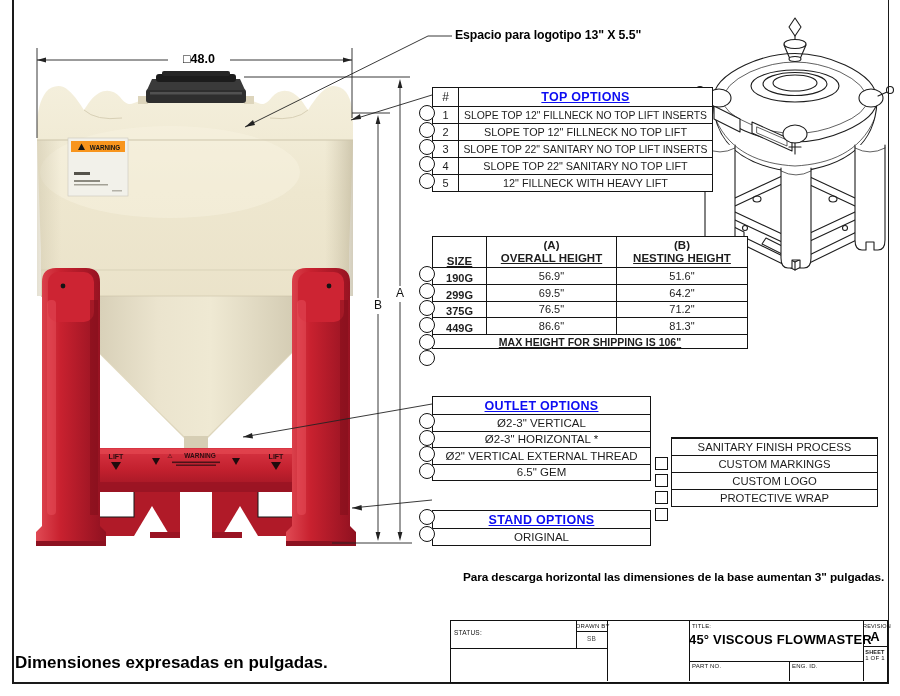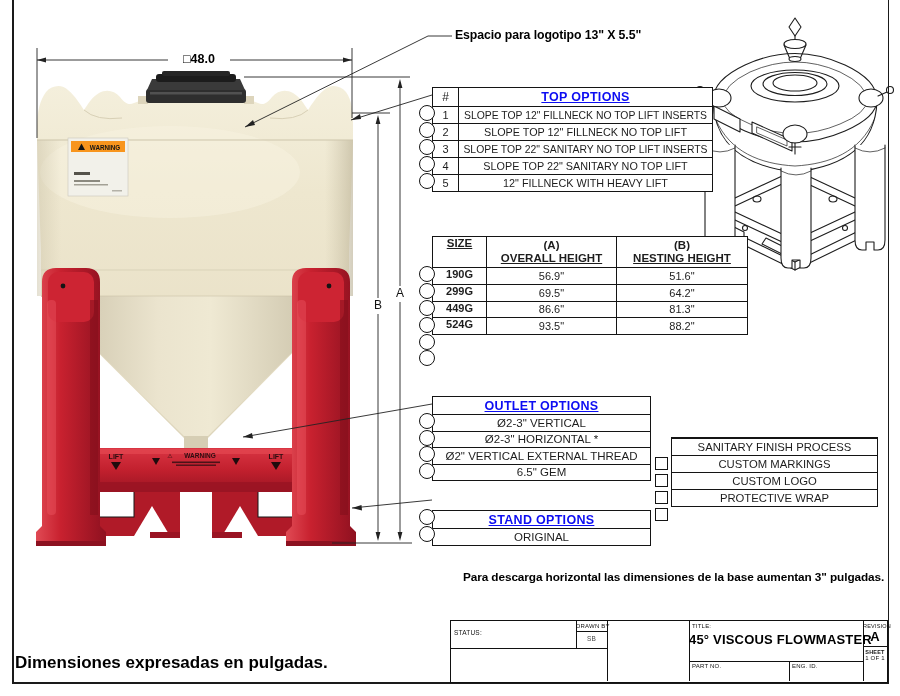--- a/index.html
+++ b/index.html
@@ -11,21 +11,21 @@
   
   .tbl{position:absolute;background:#fff;border:1.3px solid #141414;box-sizing:border-box;}
   .row{display:flex;align-items:center;justify-content:center;border-top:1.1px solid #141414;
        box-sizing:border-box;white-space:nowrap;font-size:11px;color:#1d1d1d;}
   .row.first{border-top:none;}
   .cell-hash{flex:0 0 26px;align-self:stretch;display:flex;align-items:center;justify-content:center;
        border-right:1.1px solid #141414;box-sizing:border-box;}
   .cell-main{flex:1;text-align:center;}
   .blue-title{color:#0d0df2;font-weight:bold;text-decoration:underline;font-size:12.5px;letter-spacing:.3px;}
   .black-title{font-weight:bold;text-decoration:underline;font-size:12px;letter-spacing:.2px;}
-  .sz-c1{flex:0 0 54px;align-self:stretch;display:flex;flex-direction:column;align-items:center;justify-content:flex-start;
+  .sz-c1{flex:0 0 54px;align-self:stretch;display:flex;flex-direction:column;align-items:center;justify-content:flex-end;
        border-right:1.1px solid #141414;box-sizing:border-box;}
   .sz-c2{flex:0 0 130px;align-self:stretch;display:flex;flex-direction:column;align-items:center;justify-content:center;
        border-right:1.1px solid #141414;box-sizing:border-box;}
   .sz-c3{flex:1;align-self:stretch;display:flex;flex-direction:column;align-items:center;justify-content:center;}
   .b{font-weight:bold;} .u{text-decoration:underline;}
   
   .circ{position:absolute;width:16px;height:16px;border:1.7px solid #141414;border-radius:50%;
         background:#fff;box-sizing:border-box;}
   .chk{position:absolute;width:13px;height:13px;border:1.5px solid #141414;background:#fff;box-sizing:border-box;}
   
@@ -307,29 +307,30 @@
     <div class="sz-c1 b">190G</div>
     <div class="sz-c2">56.9"</div>
     <div class="sz-c3">51.6"</div>
   </div>
   <div class="row" style="height:16.8px;">
     <div class="sz-c1 b">299G</div>
     <div class="sz-c2">69.5"</div>
     <div class="sz-c3">64.2"</div>
   </div>
   <div class="row" style="height:16.8px;">
+    <div class="sz-c1 b">375G</div>
+    <div class="sz-c2">76.5"</div>
+    <div class="sz-c3">71.2"</div>
+  </div>
+  <div class="row" style="height:16.8px;">
     <div class="sz-c1 b">449G</div>
     <div class="sz-c2">86.6"</div>
     <div class="sz-c3">81.3"</div>
   </div>
-  <div class="row" style="height:16.8px;">
-    <div class="sz-c1 b">524G</div>
-    <div class="sz-c2">93.5"</div>
-    <div class="sz-c3">88.2"</div>
-  </div>
+  <div class="row b u" style="height:14px;font-size:10.5px;">MAX HEIGHT FOR SHIPPING IS 106"</div>
 </div>
 
 <div class="tbl" style="left:432px;top:396px;width:219px;">
   <div class="row first blue-title" style="height:17px;">OUTLET OPTIONS</div>
   <div class="row" style="height:16.5px;font-size:11.5px;">Ø2-3" VERTICAL</div>
   <div class="row" style="height:16.5px;font-size:11.5px;">Ø2-3" HORIZONTAL  *</div>
   <div class="row" style="height:16.5px;font-size:11.5px;">Ø2" VERTICAL EXTERNAL THREAD</div>
   <div class="row" style="height:16.5px;font-size:11.5px;">6.5" GEM</div>
 </div>
 

